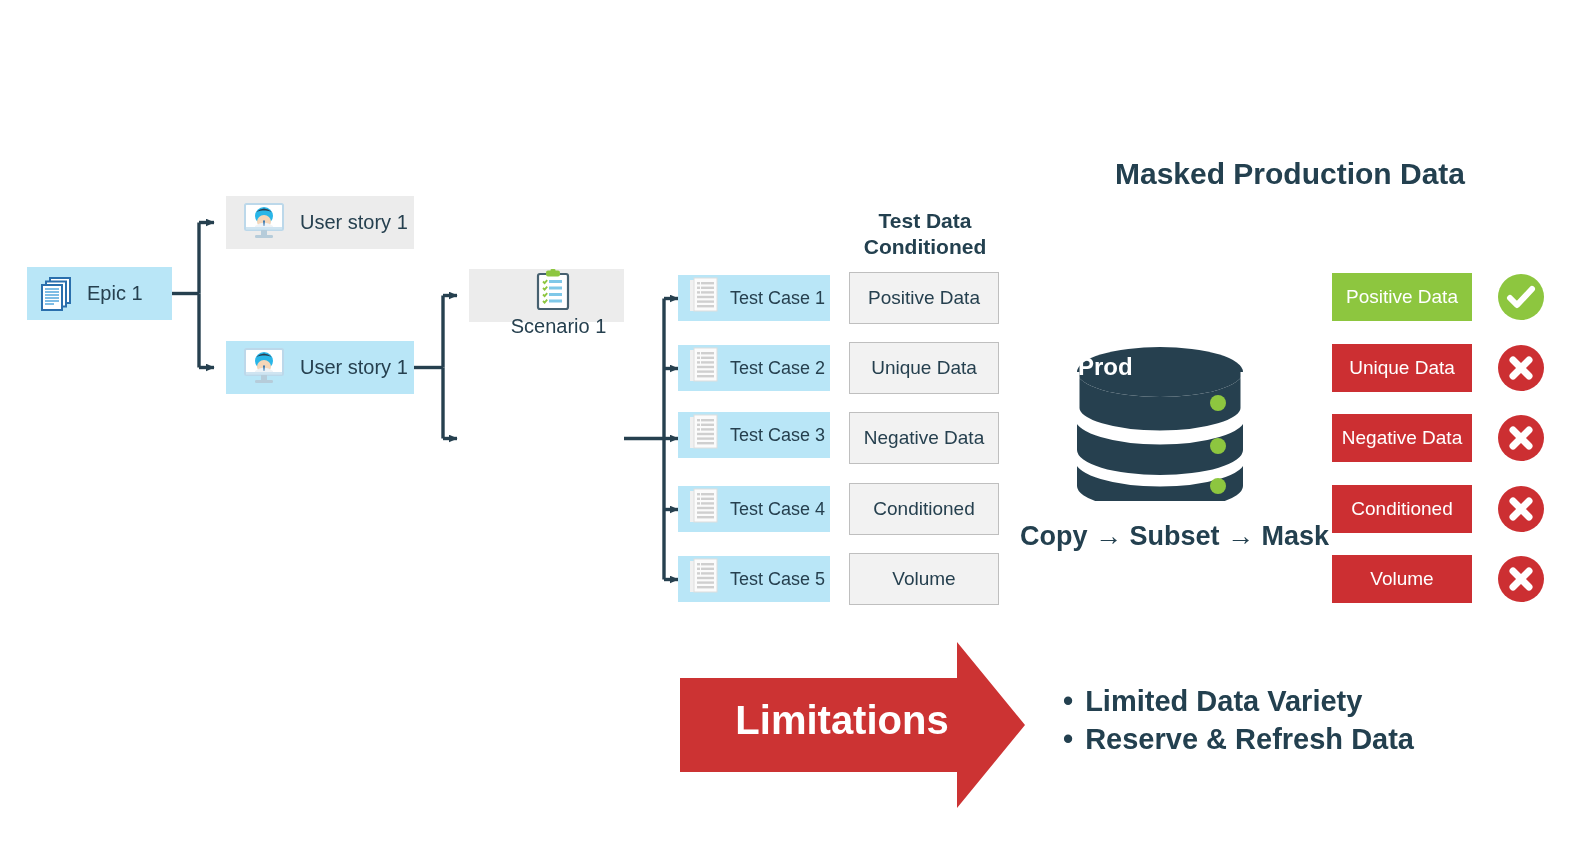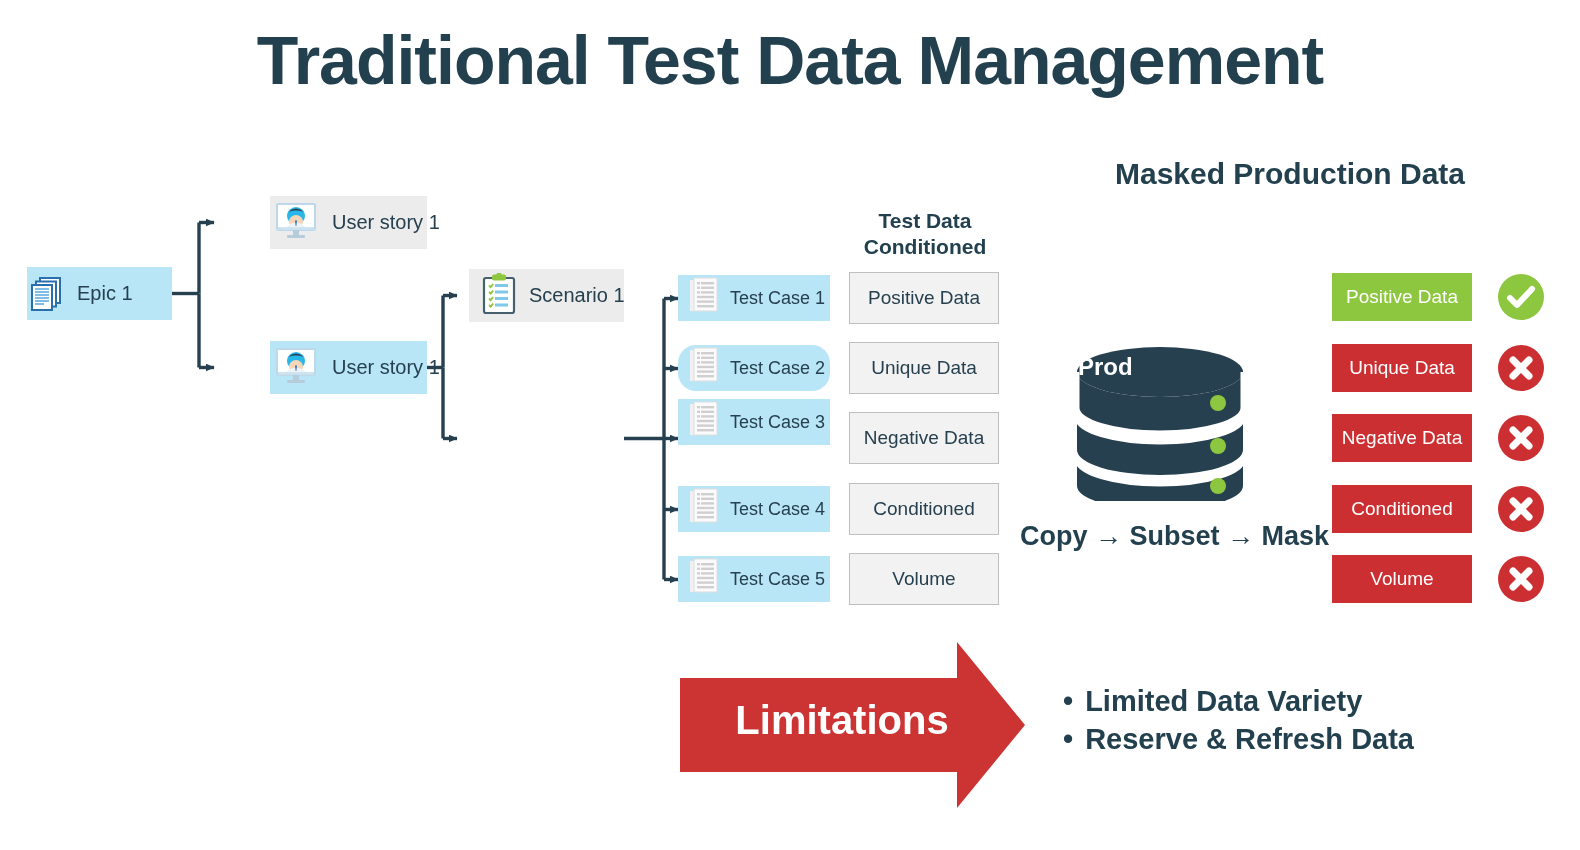--- a/index.html
+++ b/index.html
@@ -17,33 +17,33 @@
 
   
   .node{
     display:flex;align-items:center;box-sizing:border-box;
   }
   .node .label{font-size:20px;color:#26404f;white-space:nowrap;}
   .bg-blue{background:#b9e6f7;}
   .bg-gray{background:#ececec;}
 
   
-  #epic-node{left:27px;top:267px;width:145px;height:53px;}
+  #epic-node{left:27px;top:267px;width:145px;height:53px;padding-left:10px;}
   #epic-node .label{margin-left:10px;}
 
   
-  .us-node{width:157px;height:53px;padding-left:4px;margin-left:44px;}
+  .us-node{width:188px;height:53px;padding-left:16px;}
   .us-node .label{margin-left:14px;}
   #user-story-1{left:226px;top:196px;}
   #user-story-2{left:226px;top:341px;}
 
   
   .sc-node{width:155px;height:53px;padding-left:12px;}
   .sc-node .label{margin-left:12px;}
-  #scenario-1{left:469px;top:269px;}
+  #scenario-1{left:469px;top:269px;flex-direction:column;}
   #scenario-2{left:469px;top:412px;}
 
   
   .tc-node{width:152px;height:46px;padding-left:10px;}
   .tc-node .label{margin-left:10px;font-size:18px;}
 
   
   .req-box{
     width:150px;height:52px;background:#f2f2f2;border:1px solid #bfbfbf;
     box-sizing:border-box;display:flex;align-items:center;justify-content:center;
@@ -89,21 +89,20 @@
   #limitations-bullets{left:1063px;top:682px;}
   .bullet-row{display:flex;align-items:flex-start;font-size:29px;font-weight:bold;
               color:#23404f;line-height:1.32;white-space:nowrap;}
   .bullet-row .dot{margin-right:12px;}
 </style>
 </head>
 <body>
 
 <div class="stage">
 
-  <div class="abs" id="page-title">Traditional Test Data Management</div>
 
   <svg class="abs" style="left:0;top:0;width:1580px;height:850px;" viewBox="0 0 1580 850">
     <defs>
       <marker id="ah" markerWidth="9" markerHeight="8" refX="8.4" refY="4" orient="auto" markerUnits="userSpaceOnUse">
         <path d="M0,0 L9,4 L0,8 Z" fill="#26404f"></path>
       </marker>
     </defs>
     <g stroke="#26404f" stroke-width="3.4" fill="none">
 
       <path d="M172,293.5 L199,293.5"></path>
@@ -219,41 +218,41 @@
             <rect x="9" y="14.2" width="3" height="2.4"></rect>
             <rect x="13" y="14.2" width="13" height="2.4"></rect>
             <rect x="9" y="18.8" width="17" height="2.4"></rect>
             <rect x="9" y="23.4" width="17" height="2.4"></rect>
             <rect x="9" y="28" width="17" height="2.4"></rect>
           </g>
         </svg>
     </span>
     <span class="label">Test Case 1</span>
   </div>
-  <div class="abs node tc-node bg-blue" style="left:678px;top:345px;border-radius:18px;">
+  <div class="abs node tc-node bg-blue" style="left:678px;top:345px;">
     <span>
       <svg width="32" height="38" viewBox="0 0 32 38">
           <rect x="2" y="3" width="22" height="31" fill="#f0f0f0"></rect>
           <rect x="6" y="1" width="23" height="33" fill="#fbfbfb" stroke="#dddddd" stroke-width="1"></rect>
           <g fill="#cfcfcf">
             <rect x="9" y="5" width="3" height="2.4"></rect>
             <rect x="13" y="5" width="13" height="2.4"></rect>
             <rect x="9" y="9.6" width="3" height="2.4"></rect>
             <rect x="13" y="9.6" width="13" height="2.4"></rect>
             <rect x="9" y="14.2" width="3" height="2.4"></rect>
             <rect x="13" y="14.2" width="13" height="2.4"></rect>
             <rect x="9" y="18.8" width="17" height="2.4"></rect>
             <rect x="9" y="23.4" width="17" height="2.4"></rect>
             <rect x="9" y="28" width="17" height="2.4"></rect>
           </g>
         </svg>
     </span>
     <span class="label">Test Case 2</span>
   </div>
-  <div class="abs node tc-node bg-blue" style="left:678px;top:399px;">
+  <div class="abs node tc-node bg-blue" style="left:678px;top:412px;">
     <span>
       <svg width="32" height="38" viewBox="0 0 32 38">
           <rect x="2" y="3" width="22" height="31" fill="#f0f0f0"></rect>
           <rect x="6" y="1" width="23" height="33" fill="#fbfbfb" stroke="#dddddd" stroke-width="1"></rect>
           <g fill="#cfcfcf">
             <rect x="9" y="5" width="3" height="2.4"></rect>
             <rect x="13" y="5" width="13" height="2.4"></rect>
             <rect x="9" y="9.6" width="3" height="2.4"></rect>
             <rect x="13" y="9.6" width="13" height="2.4"></rect>
             <rect x="9" y="14.2" width="3" height="2.4"></rect>

